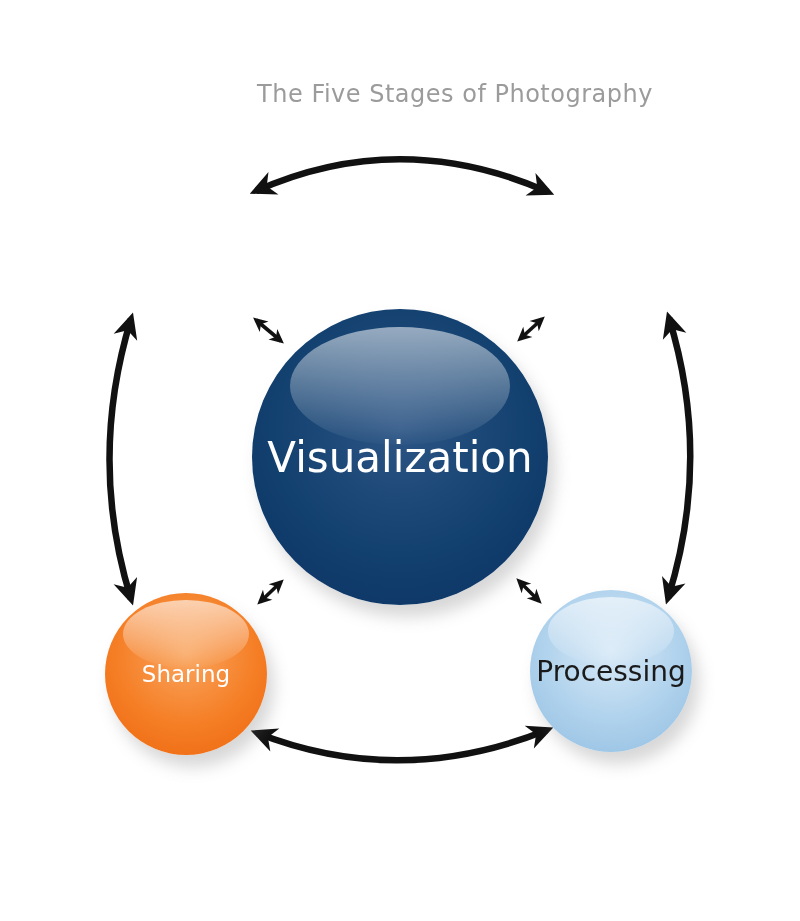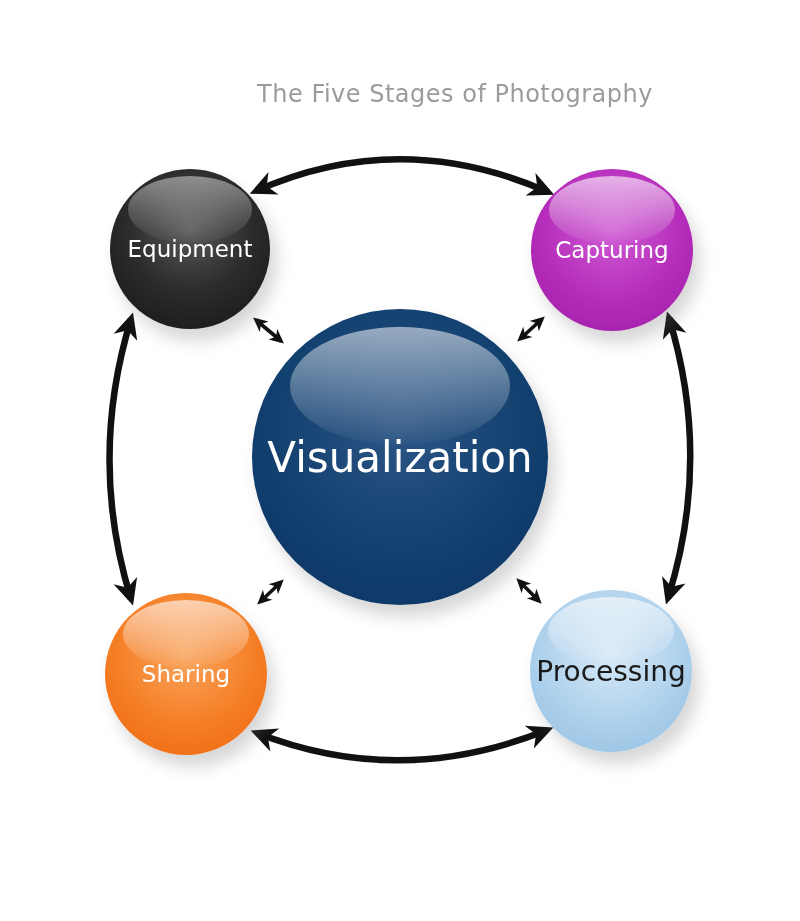--- a/index.html
+++ b/index.html
@@ -119,29 +119,21 @@
     <path class="link small" d="M 520 339 L 542 319" marker-start="url(#head)" marker-end="url(#head)"></path>
     <path class="link small" d="M 260 602 L 281 582" marker-start="url(#head)" marker-end="url(#head)"></path>
     <path class="link small" d="M 519 581 L 539 601" marker-start="url(#head)" marker-end="url(#head)"></path>
   </svg>
 
   <div class="ball ball-visualization">
     <div class="gloss"></div>
     <div class="label">Visualization</div>
   </div>
 
-  <div class="ball ball-equipment">
-    <div class="gloss"></div>
-    <div class="label">Equipment</div>
-  </div>
 
-  <div class="ball ball-capturing">
-    <div class="gloss"></div>
-    <div class="label">Capturing</div>
-  </div>
 
   <div class="ball ball-sharing">
     <div class="gloss"></div>
     <div class="label">Sharing</div>
   </div>
 
   <div class="ball ball-processing">
     <div class="gloss"></div>
     <div class="label">Processing</div>
   </div>

